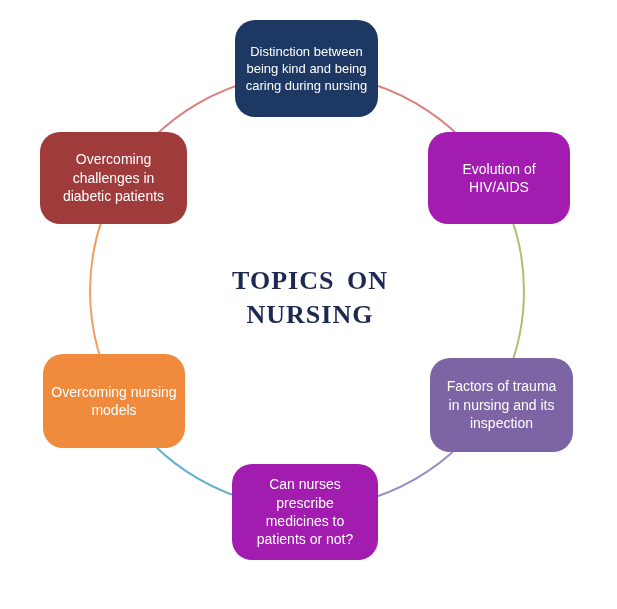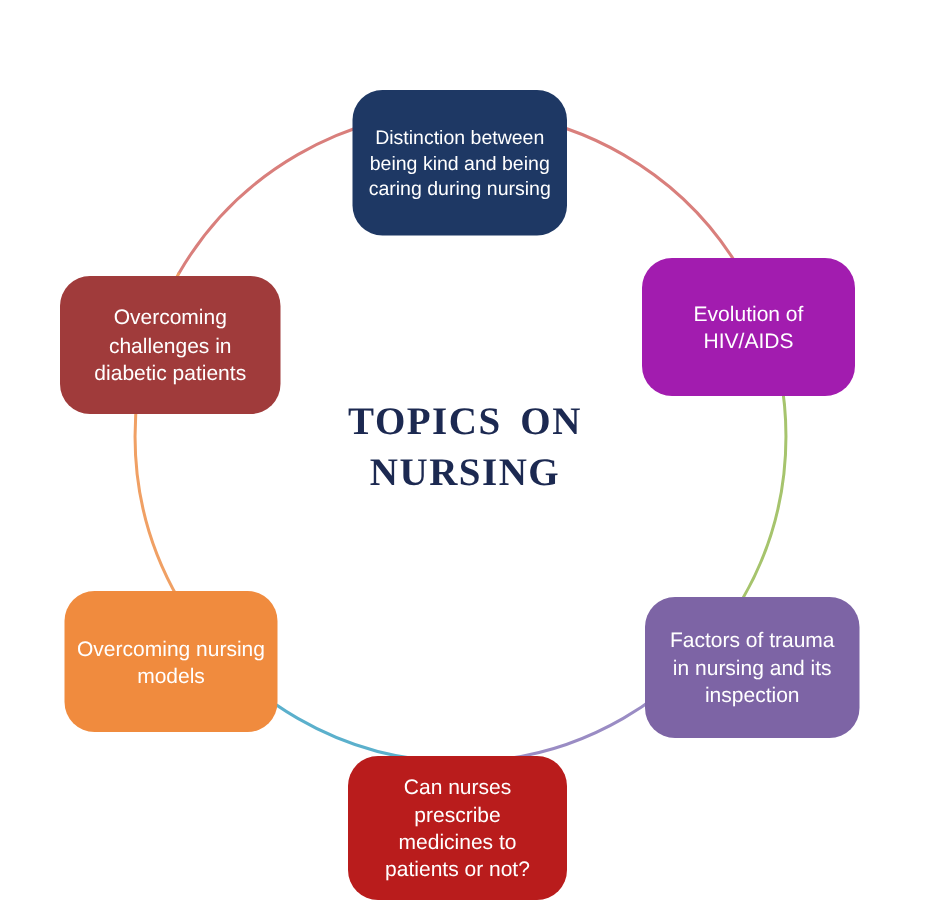--- a/index.html
+++ b/index.html
@@ -29,35 +29,34 @@
   }
   .node {
     position: absolute;
     border-radius: 20px;
     display: flex;
     align-items: center;
     justify-content: center;
     text-align: center;
     padding: 6px 8px;
     box-sizing: border-box;
-    margin-top: 40px;
   }
   .node .node-label {
     white-space: pre-line;
     font-size: 14px;
     line-height: 1.32;
     font-weight: 400;
   }
   .node-top        { left: 235px; top: 20px;  width: 143px; height: 97px; }
   .node-top .node-label { font-size: 13px; }
   .node-top-right  { left: 428px; top: 132px; width: 142px; height: 92px; }
   .node-bottom-right{ left: 430px; top: 358px; width: 143px; height: 94px; }
   .node-bottom     { left: 232px; top: 464px; width: 146px; height: 96px; }
   .node-bottom-left{ left: 43px;  top: 354px; width: 142px; height: 94px; }
-  .node-top-left   { left: 40px;  top: 144px; width: 147px; height: 92px; }
+  .node-top-left   { left: 40px;  top: 132px; width: 147px; height: 92px; }
   .diagram-title {
     position: absolute;
     left: 195px;
     top: 264px;
     width: 230px;
     text-align: center;
     font-family: "Liberation Serif", serif;
     font-weight: 700;
     font-size: 26px;
     line-height: 1.3;
@@ -89,21 +88,21 @@
     <span class="node-label">Evolution of
 HIV/AIDS</span>
   </div>
 
   <div class="node node-bottom-right" style="background: rgb(125, 100, 165); color: rgb(255, 255, 255);">
     <span class="node-label">Factors of trauma
 in nursing and its
 inspection</span>
   </div>
 
-  <div class="node node-bottom" style="background: #b91c1c; color: rgb(255, 255, 255);">
+  <div class="node node-bottom" style="background: #a21caf; color: rgb(255, 255, 255);">
     <span class="node-label">Can nurses
 prescribe
 medicines to
 patients or not?</span>
   </div>
 
   <div class="node node-bottom-left" style="background: rgb(240, 139, 62); color: rgb(255, 255, 255);">
     <span class="node-label">Overcoming nursing
 models</span>
   </div>

